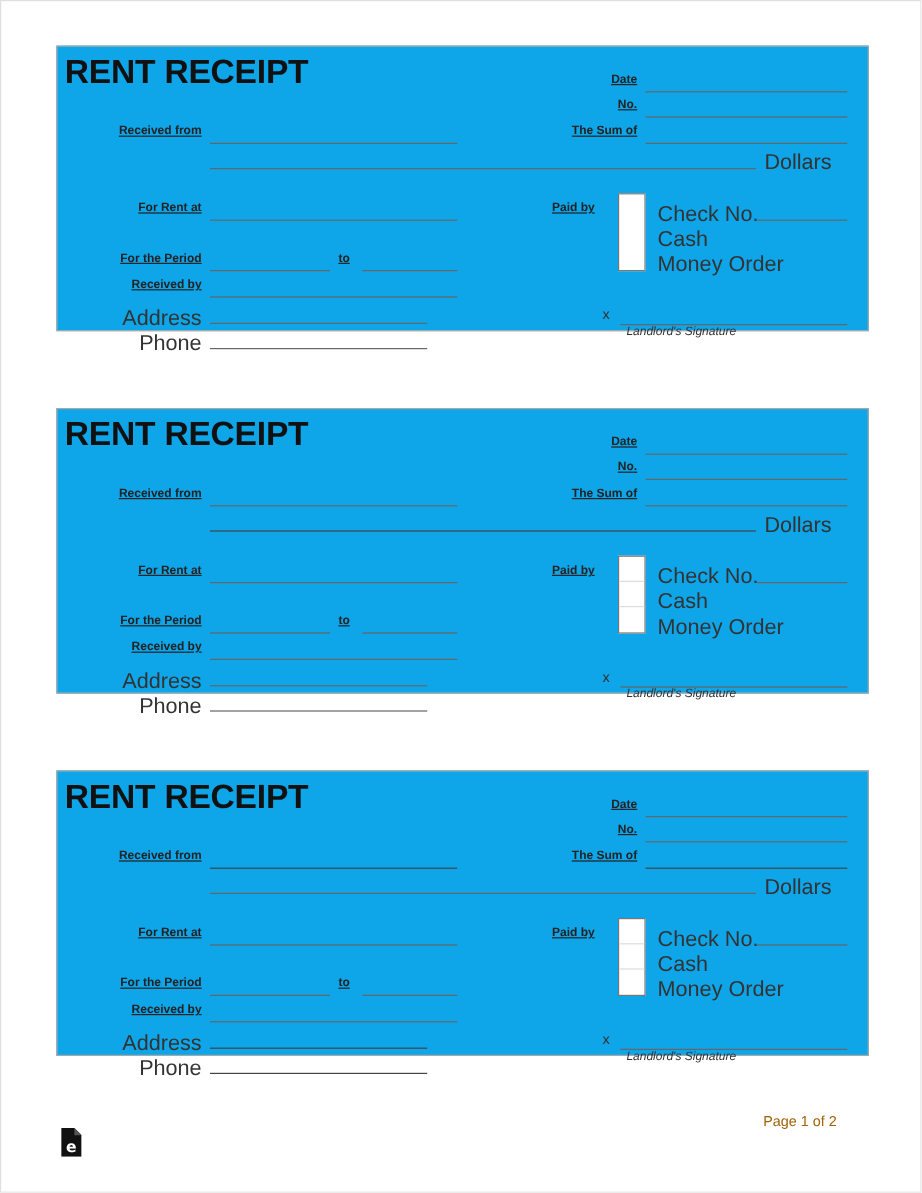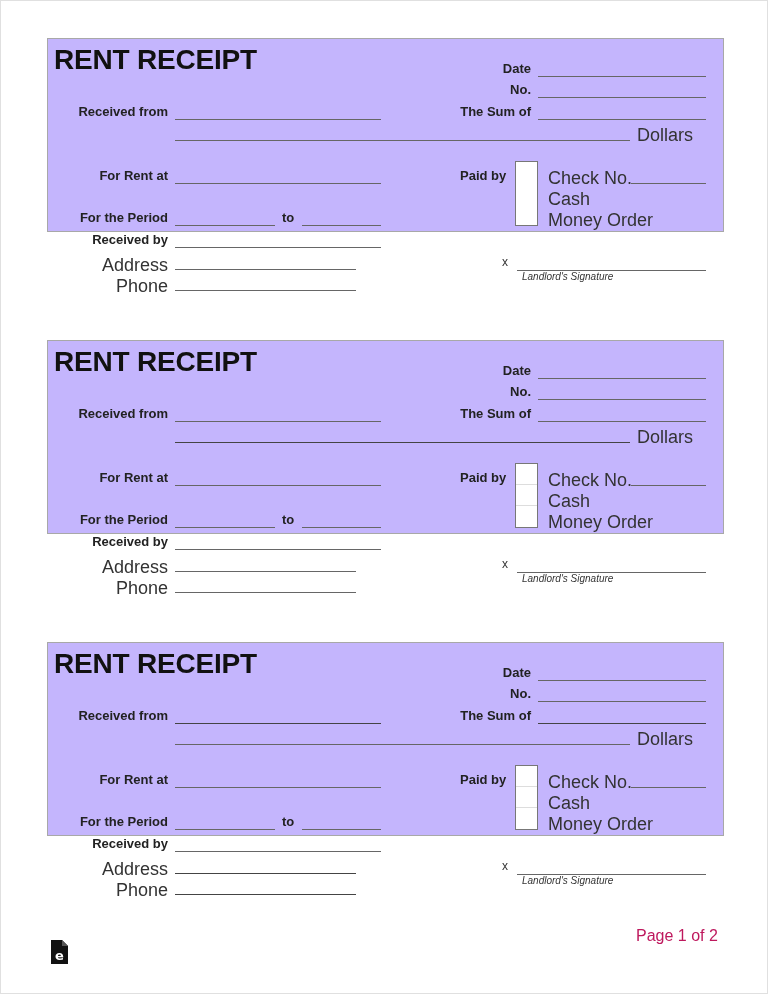--- a/index.html
+++ b/index.html
@@ -2,42 +2,42 @@
 <html><head>
   <meta charset="utf-8">
   <style>
     * { box-sizing: border-box; margin: 0; padding: 0; }
     html, body { width: 768px; height: 994px; background: #ffffff; overflow: hidden; }
     body { font-family: "Liberation Sans", sans-serif; color: #222; position: relative; }
 
     .page { position: absolute; left: 0; top: 0; width: 768px; height: 994px;
             border: 1px solid #e0e0e0; background: #fff; }
 
-    .receipt { position: absolute; left: 46px; width: 677px; height: 194px;
-               border: 1px solid #a8a8a8; background: #c4b5fd; }
+    .receipt { position: absolute; left: 46px; width: 677px; height: 238px;
+               border: 1px solid #a8a8a8; background: #0ea5e9; }
 
     .abs { position: absolute; white-space: nowrap; }
 
     .title { font-weight: bold; font-size: 28px; color: #111; letter-spacing: -0.2px; }
 
-    .lbl-b { font-weight: bold; font-size: 13px; color: #222; }
+    .lbl-b { font-weight: bold; font-size: 10px; color: #222; text-decoration: underline; }
     .lbl-r { font-size: 18px; color: #333; }
     .right { text-align: right; }
 
     .line { position: absolute; height: 0; border-top: 1px solid #666; }
     .line.dark { border-top-color: #444; }
 
     .paybox { position: absolute; width: 23px; border: 1px solid #777; background: #fff; }
     .paybox .cell { height: 21px; border-bottom: 1px solid #ddd; }
     .paybox .cell:last-child { border-bottom: none; }
 
     .sig-caption { font-size: 10px; font-style: italic; color: #333; }
     .sig-x { font-size: 12px; color: #333; }
 
-    .footer-page { position: absolute; left: 635px; top: 926px; font-size: 16px; color: #be185d; }
+    .footer-page { position: absolute; left: 635px; top: 926px; font-size: 12px; color: #a16207; }
 
     .logo { position: absolute; left: 50px; top: 939px; width: 17px; height: 24px; }
   </style>
 </head>
 <body>
 
 <div class="page">
 
   <div class="receipt" style="top:37px;">
     <div class="abs title" style="left:6px; top:5px;">RENT RECEIPT</div>

